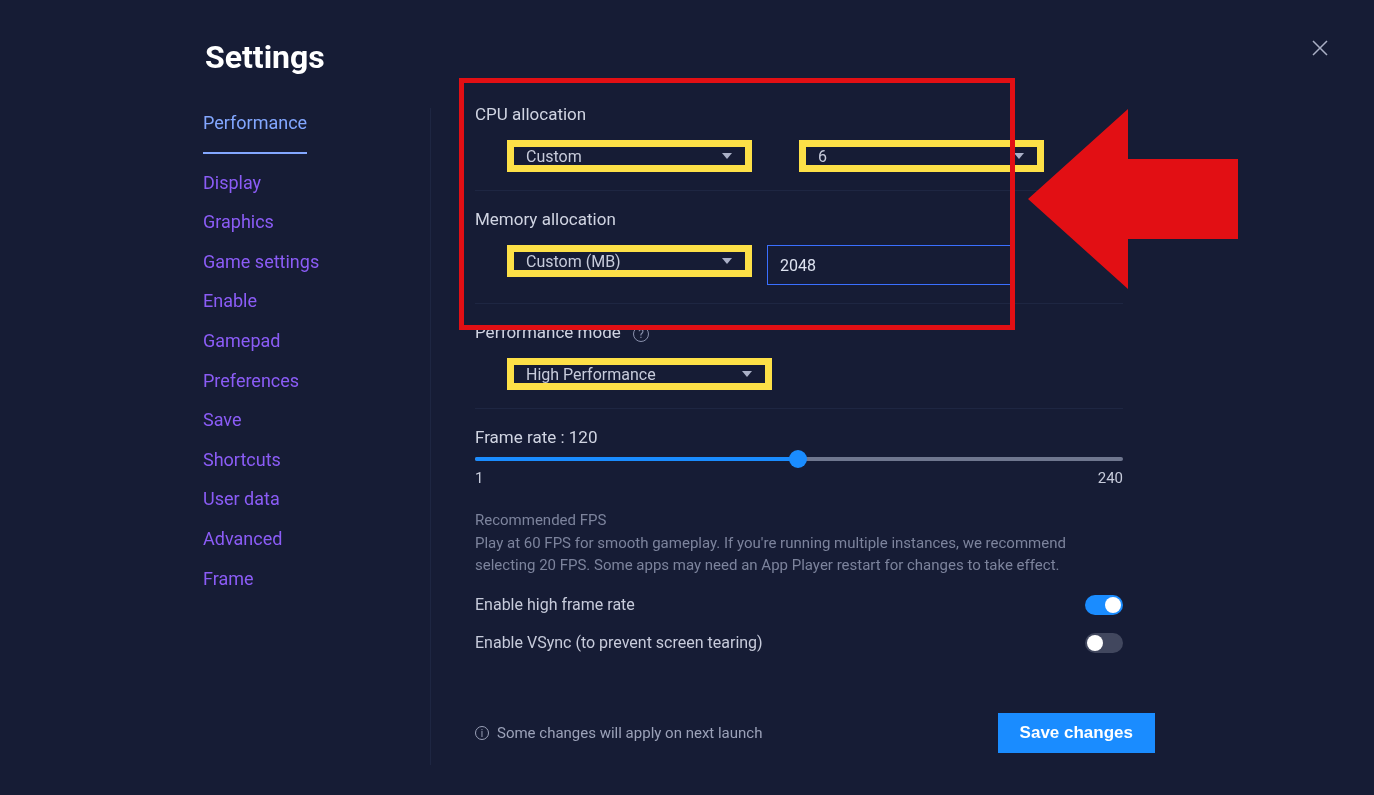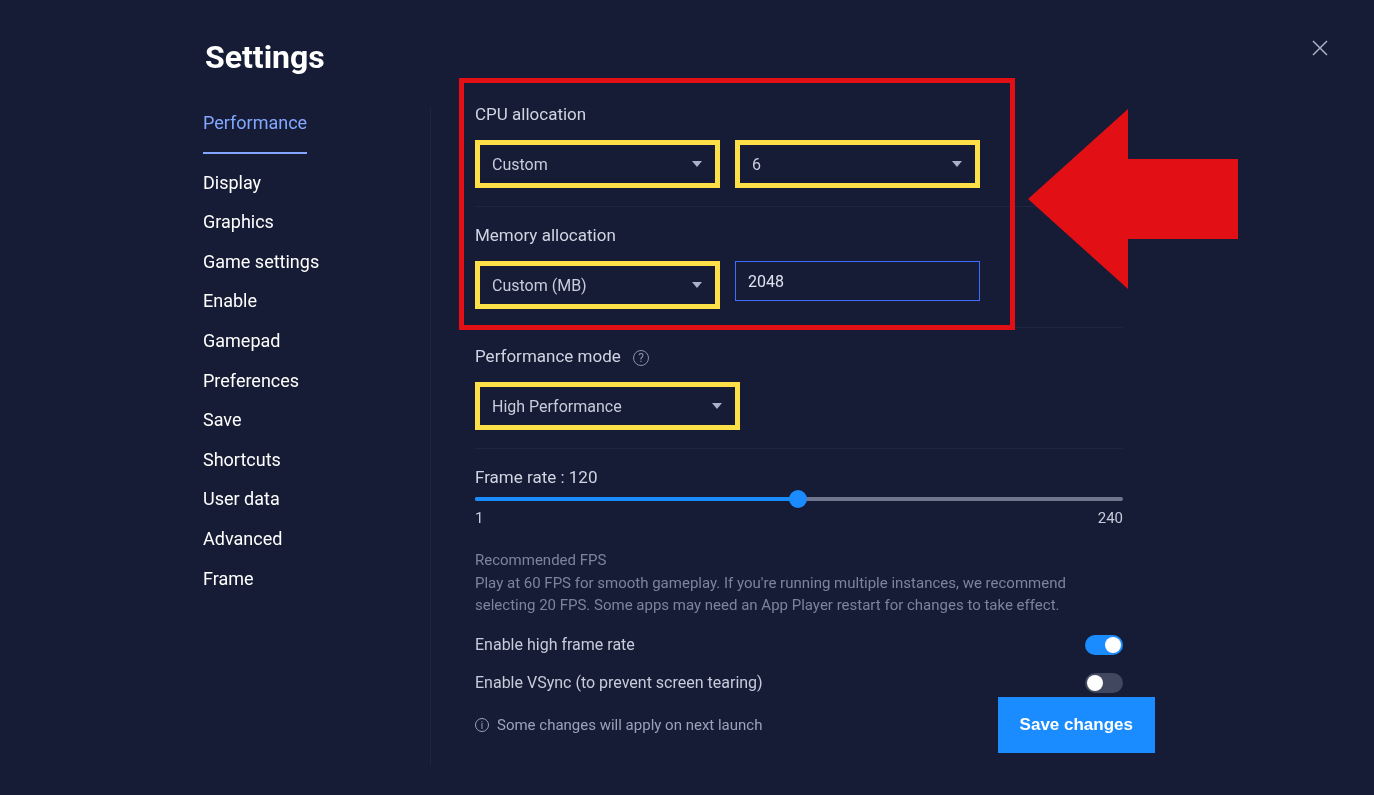--- a/index.html
+++ b/index.html
@@ -20,43 +20,43 @@
     .close-btn svg { width: 20px; height: 20px; display:block; }
     .title {
       position: absolute; left: 205px; top: 38px;
       font-size: 32px; font-weight: 700; color: #fff;
     }
     .sidebar {
       position: absolute; left: 203px; top: 112px; width: 170px;
       display: flex; flex-direction: column; gap: 18px;
     }
     .sidebar-item {
-      font-size: 18px; color: #ffffff; cursor: pointer; line-height: 1.2;
+      font-size: 18px; color: #8b5cf6; cursor: pointer; line-height: 1.2;
       width: fit-content;
     }
     .sidebar-item.active {
       color: #83a7ff; border-bottom: 2px solid #83a7ff; padding-bottom: 18px;
     }
 
     .divider-v { position:absolute; left:430px; top:108px; bottom:30px; width:1px; background:#2b3658; opacity:.4;}
 
     .main {
       position: absolute; left: 475px; top: 104px; width: 650px;
     }
 
     .section-label {
       font-size: 17px; color: #d0d4e2; margin-bottom: 16px;
     }
 
     .select-row { display:flex; gap:15px; margin-bottom: 14px;}
     .select-box {
-      height: 48px; border: 5px solid #fde047; background: transparent;
+      height: 32px; border: 7px solid #fde047; background: transparent;
       color: #c7cbdb; font-size: 16px; padding: 0 12px;
       display:flex; align-items:center; justify-content:space-between;
-      cursor:pointer; width: 245px;
+      cursor:pointer; width: 245px; margin-left: 32px;
     }
     .select-box .chev { color:#aab0c7; }
     .chev svg { width:12px; height:12px; display:block; }
     .input-box {
       height: 40px; width: 245px; border: 1px solid #3a6fff; background: transparent;
       color: #dde2f0; font-size: 16px; padding: 16px 12px; display:flex; align-items:center;
     }
 
     .hr { height:1px; background:#2b3658; opacity:.4; margin: 18px 0; width: 648px; }
 
@@ -94,21 +94,21 @@
       position:absolute; left:475px; bottom:42px; width:680px;
       display:flex; align-items:center; justify-content:space-between;
     }
     .info-note { display:flex; align-items:center; gap:8px; font-size:15px; color:#9ba1b8;}
     .info-icon {
       width:14px; height:14px; border:1px solid #9ba1b8; border-radius:50%;
       display:flex; align-items:center; justify-content:center; font-size:10px;
     }
     .save-btn {
       background:#1a8cff; color:#fff; font-size:17px; font-weight:600;
-      padding: 18px 22px; border:none; cursor:pointer;
+      padding: 10px 22px; border:none; cursor:pointer;
     }
 
     .red-box {
       position:absolute; border: 5px solid #e20f14;
       left: 459px; top: 78px; width: 556px; height: 252px; pointer-events:none;
     }
     .red-arrow {
       position:absolute; left: 1028px; top: 104px; color:#e20f14; pointer-events:none;
     }
     .red-arrow svg { display:block; }

